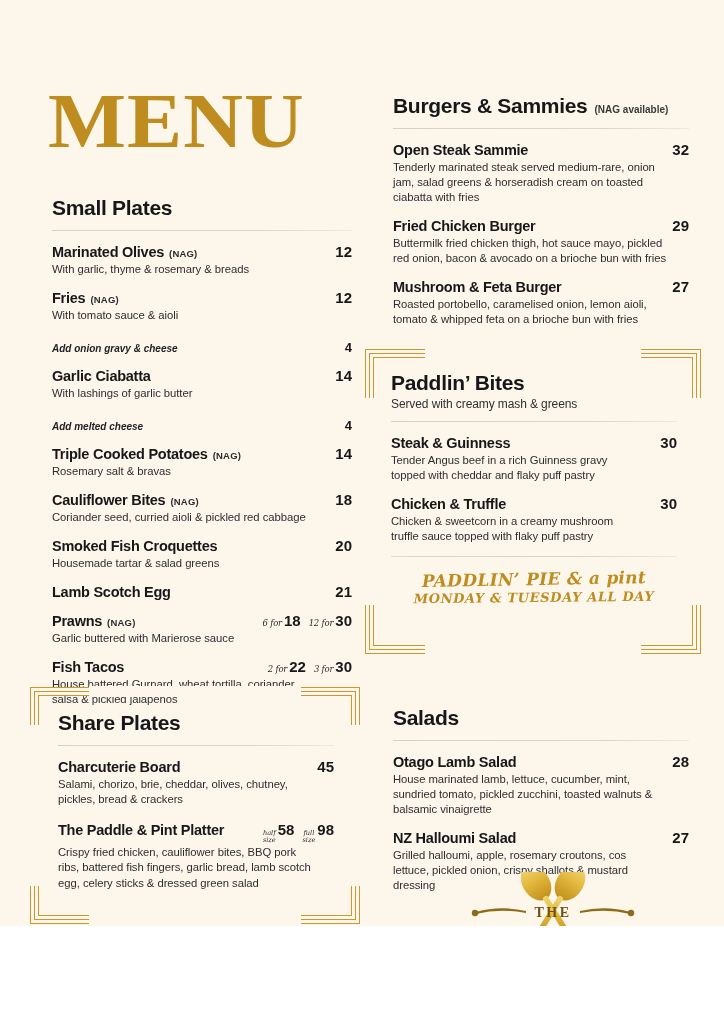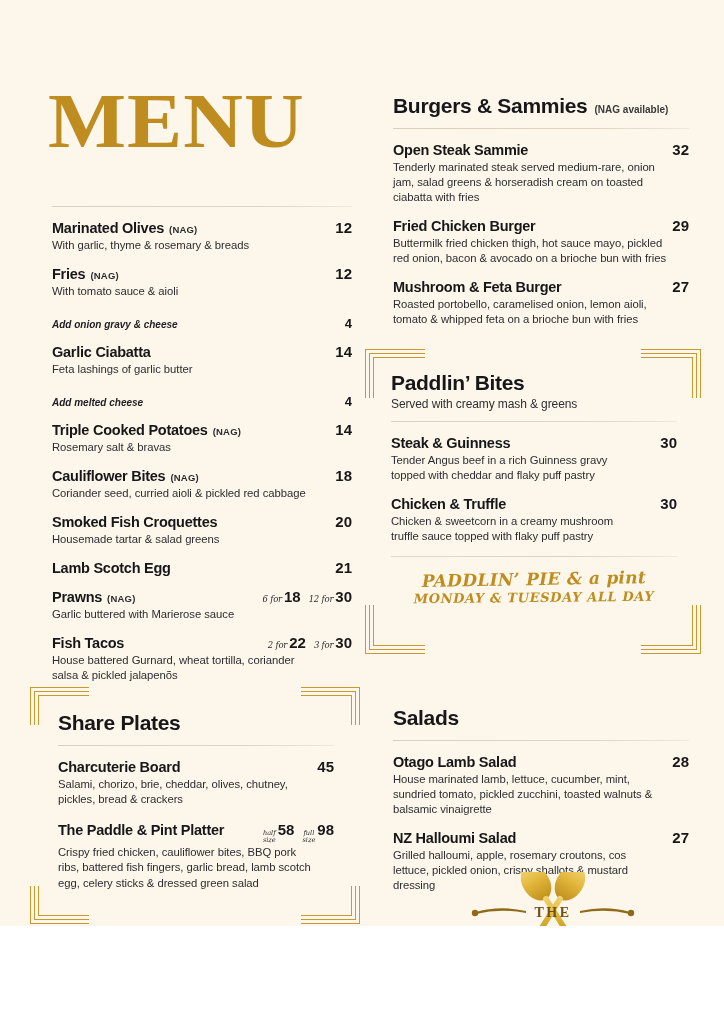--- a/index.html
+++ b/index.html
@@ -266,20 +266,23 @@
 </style>
 </head>
 <body>
 
 <div class="page">
 
   <div class="menu-title">MENU</div>
 
   <div class="col-left">
 
+    <div class="sec-head">
+      <span>Small Plates</span>
+    </div>
     <div class="rule"></div>
 
     <div class="item">
       <div class="item-row">
         <div class="item-name">
           <span>Marinated Olives</span>
           <span class="nag">(NAG)</span>
         </div>
         <div class="price">12</div>
       </div>
@@ -301,21 +304,21 @@
       </div>
     </div>
 
     <div class="item">
       <div class="item-row">
         <div class="item-name">
           <span>Garlic Ciabatta</span>
         </div>
         <div class="price">14</div>
       </div>
-      <div class="desc">Feta lashings of garlic butter</div>
+      <div class="desc">With lashings of garlic butter</div>
       <div class="addon-row">
         <span class="addon">Add melted cheese</span>
         <span class="addon-price">4</span>
       </div>
     </div>
 
     <div class="item">
       <div class="item-row">
         <div class="item-name">
           <span>Triple Cooked Potatoes</span>

